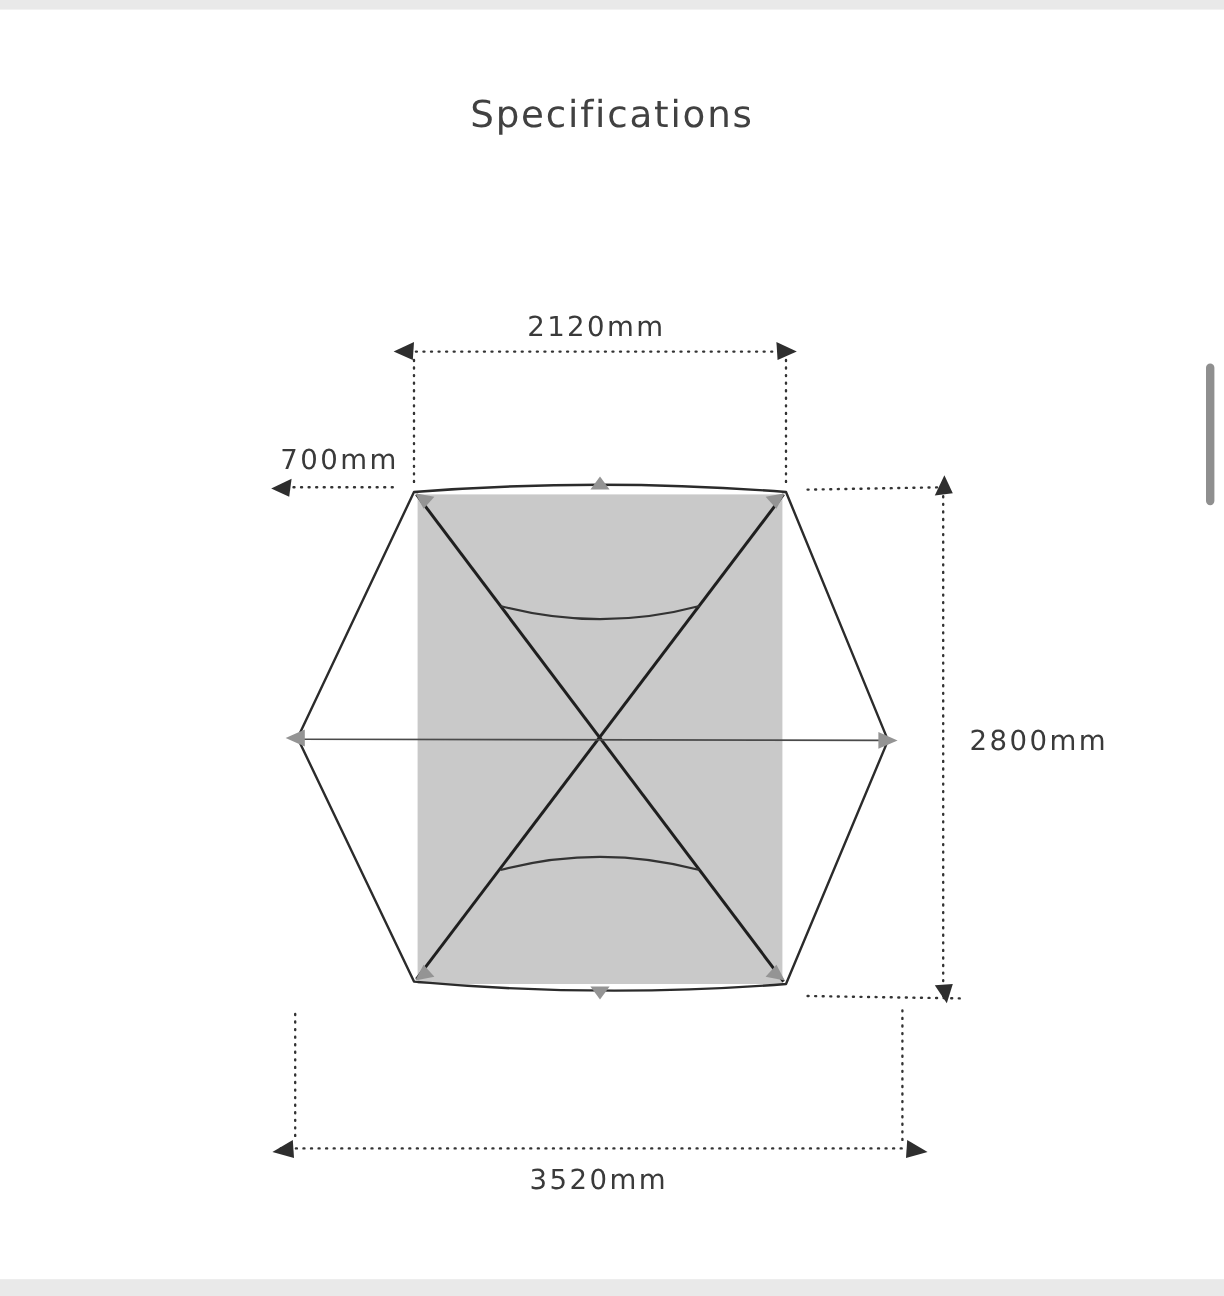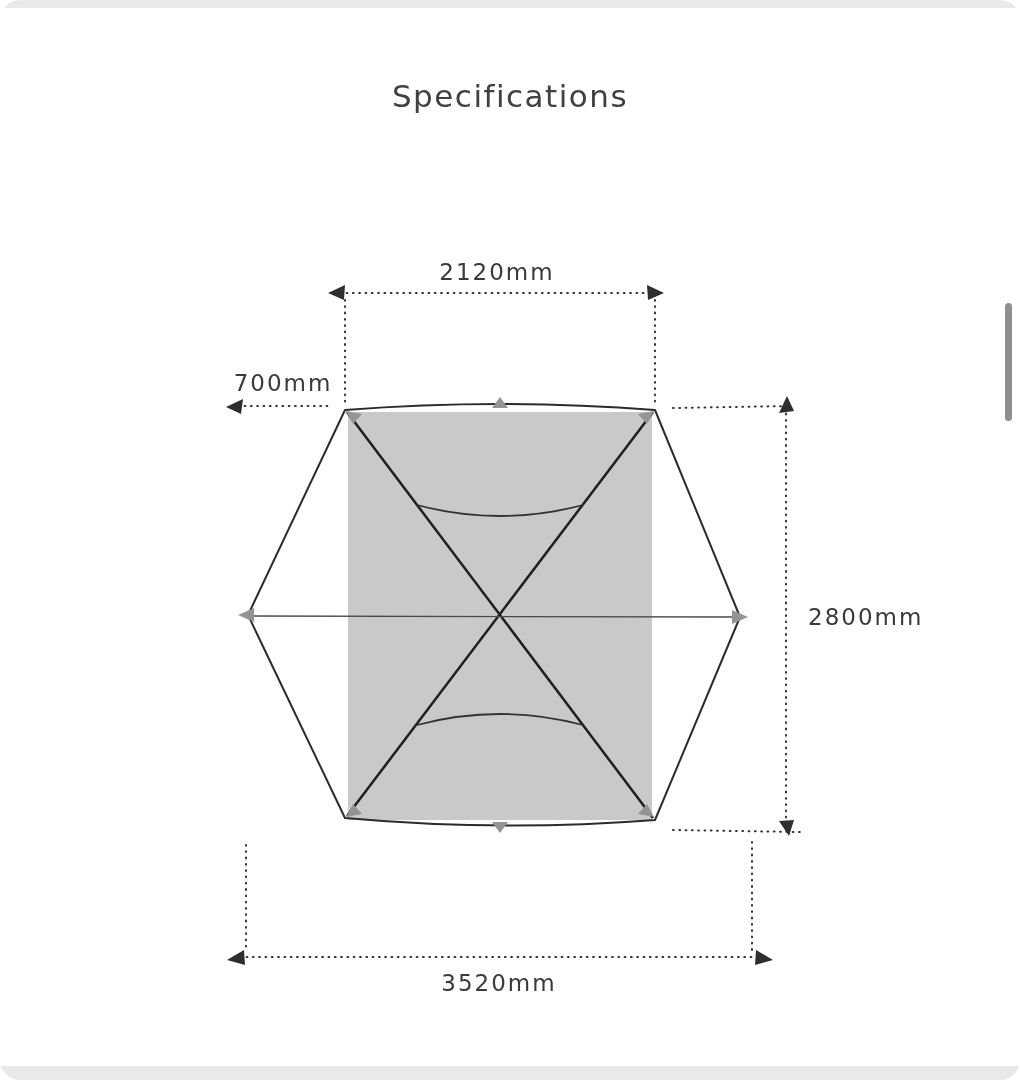--- a/index.html
+++ b/index.html
@@ -7,21 +7,20 @@
     padding: 0;
     background: #ffffff;
     font-family: "DejaVu Sans", "Liberation Sans", sans-serif;
   }
   .page {
     position: relative;
     width: 1020px;
     height: 1080px;
     background: #ffffff;
     overflow: hidden;
-    border-radius: 20px;
   }
   .edge-strip {
     position: absolute;
     left: 0;
     width: 100%;
     background: #e9e9e9;
   }
   .edge-strip.top { top: 0; height: 8px; }
   .edge-strip.bottom { bottom: 0; height: 14px; }
   .page-title {

